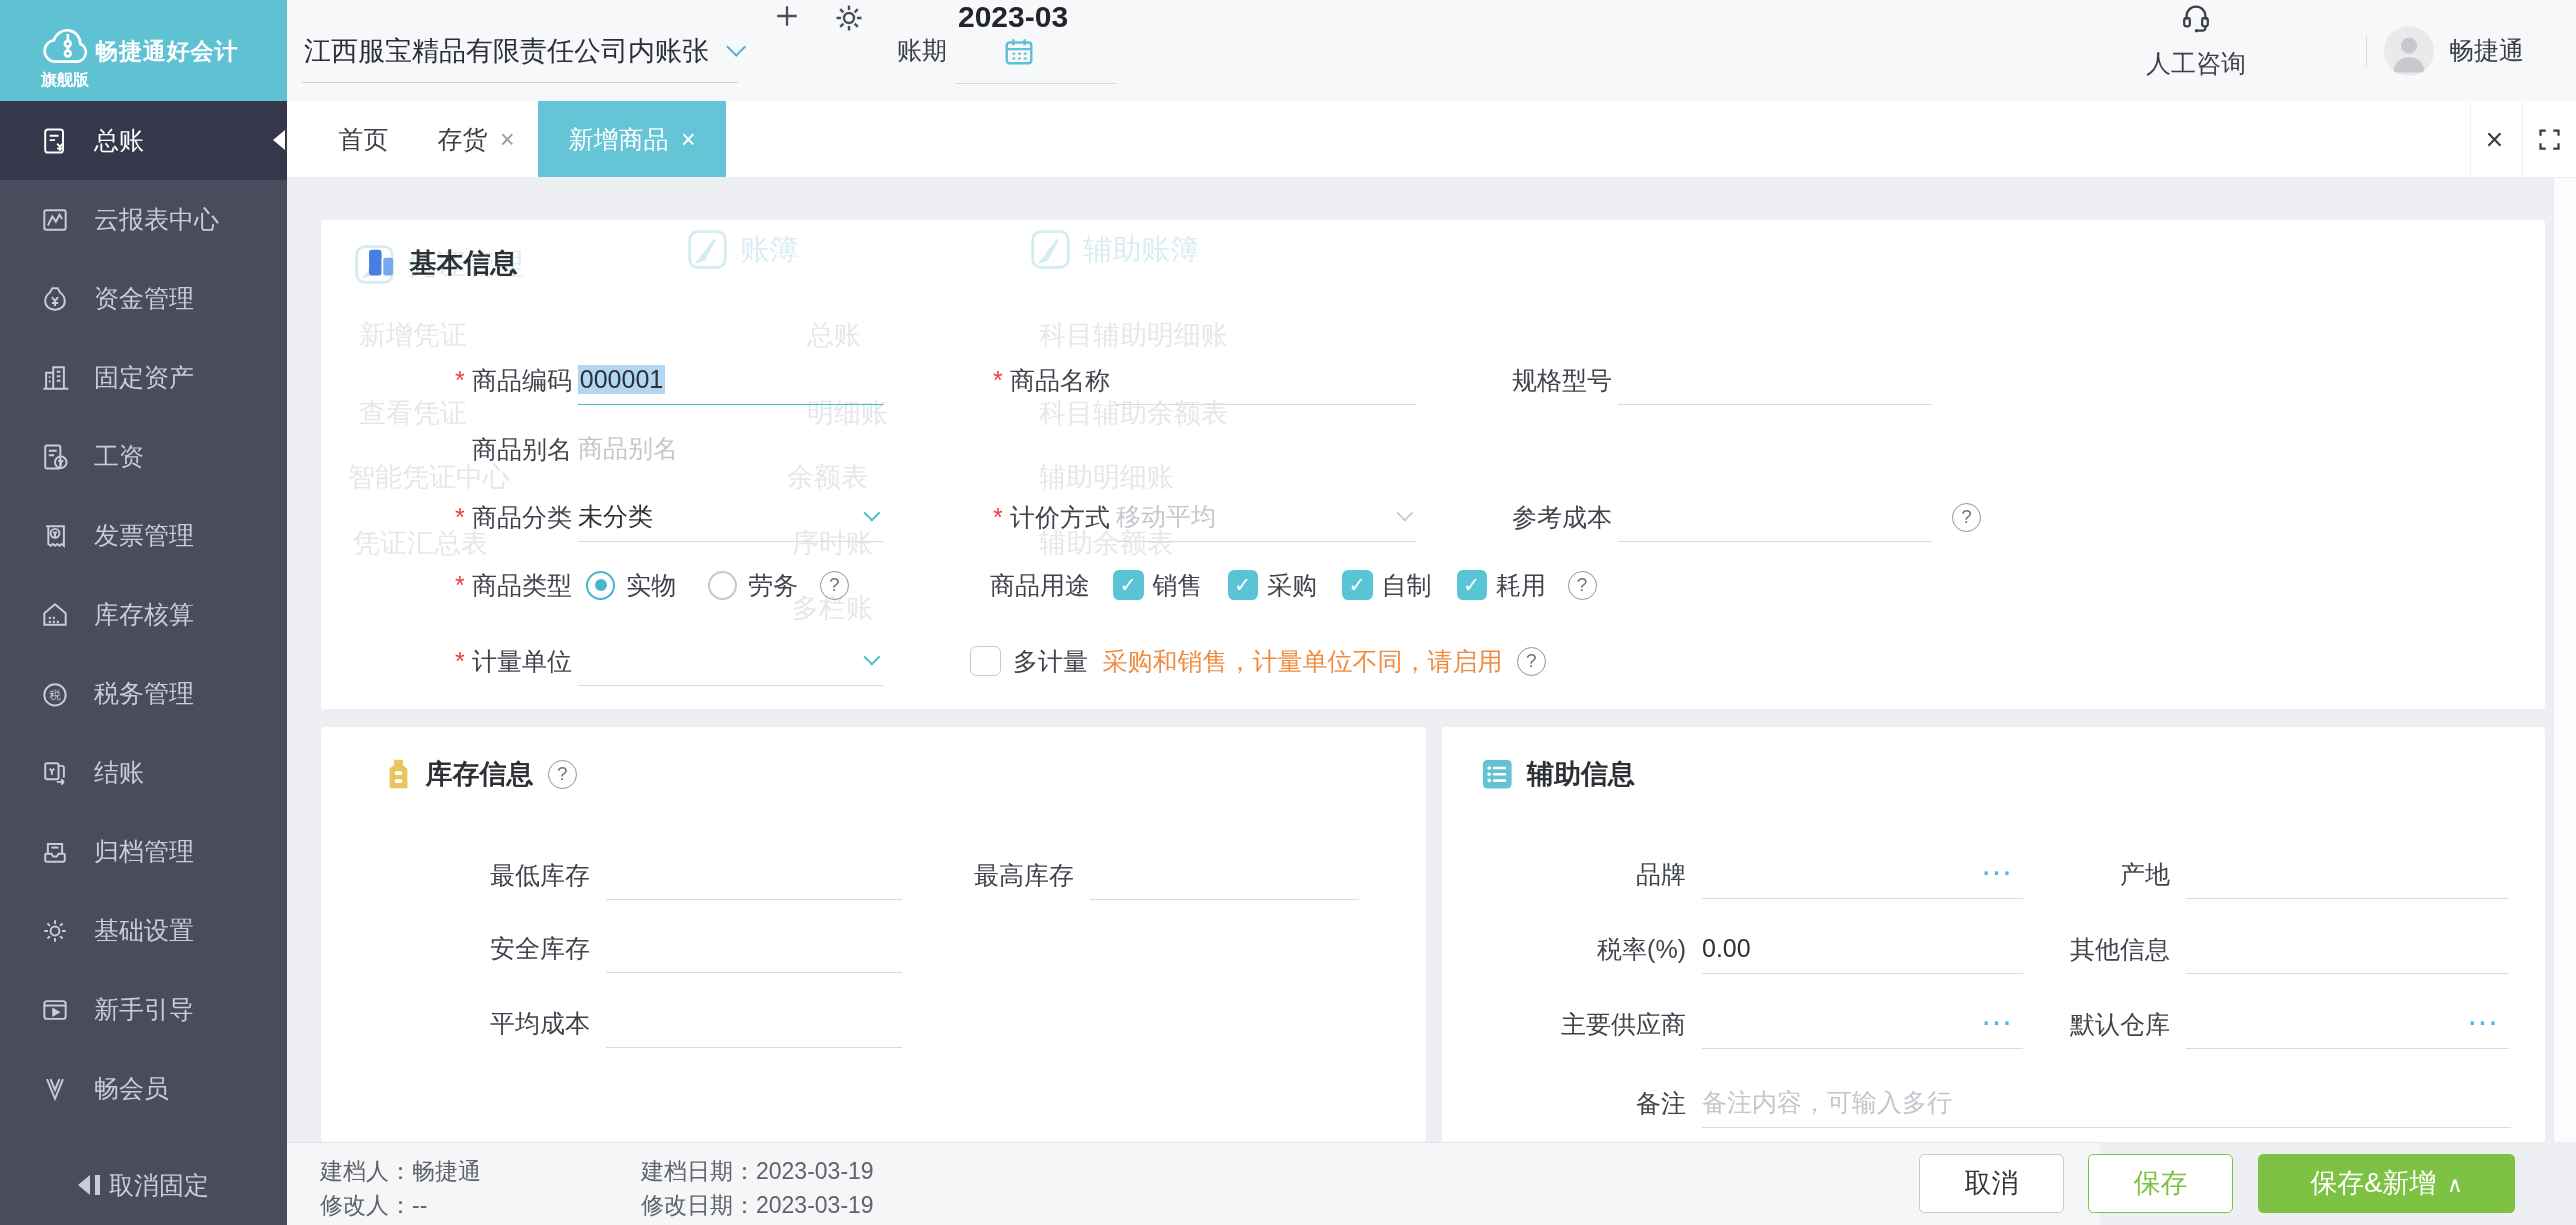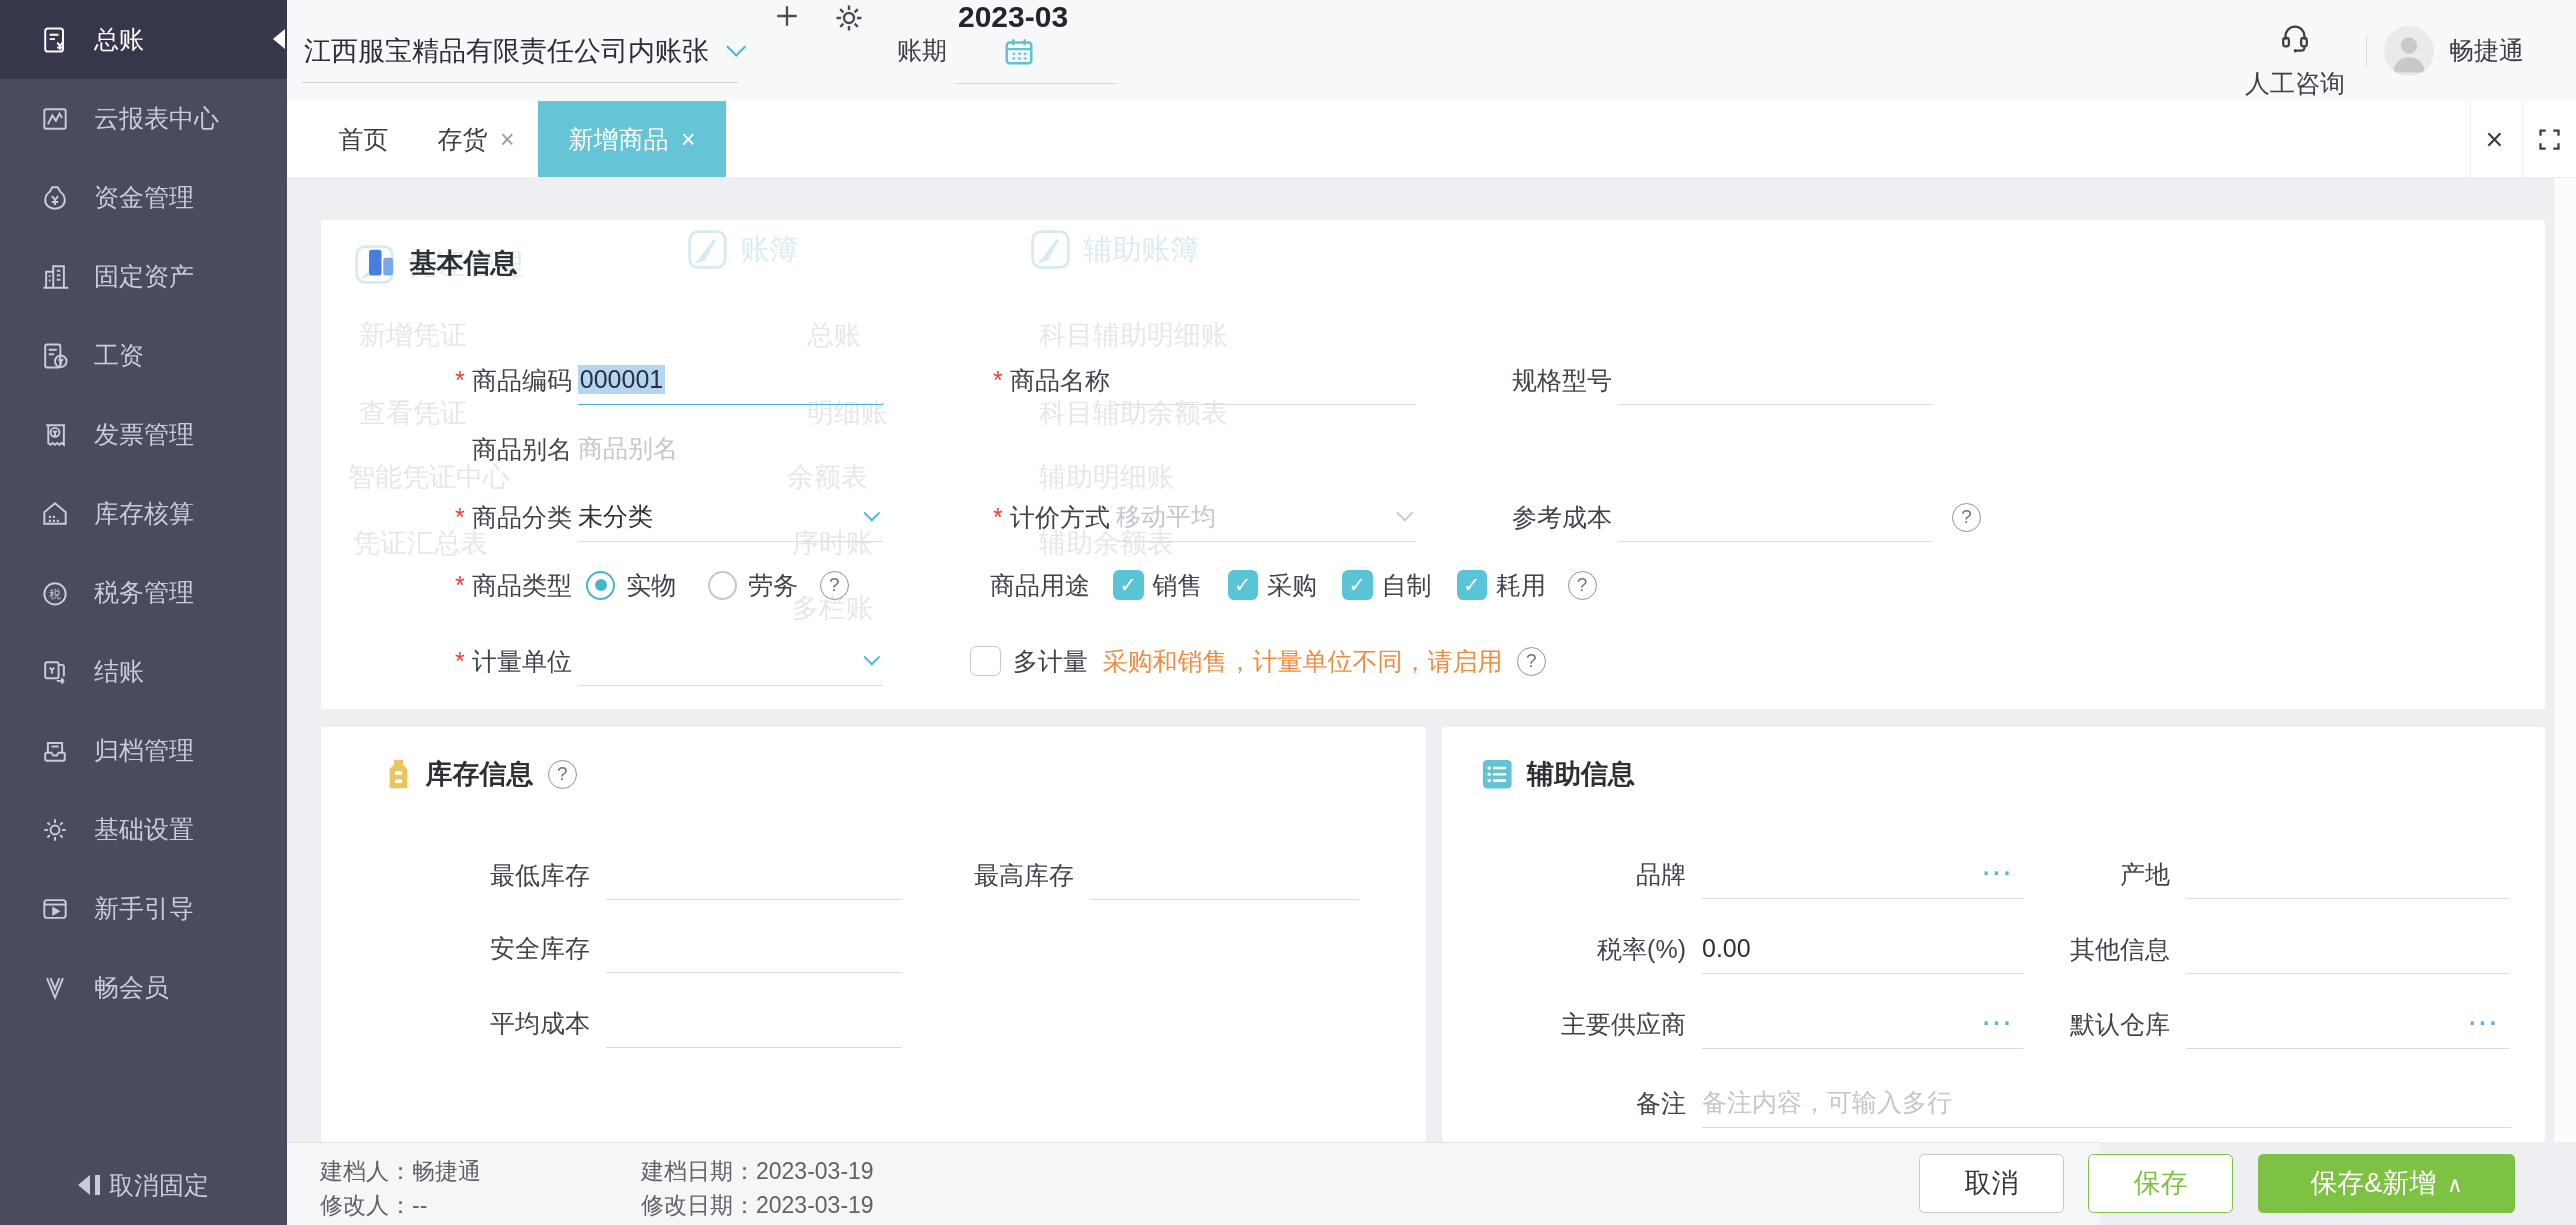--- a/index.html
+++ b/index.html
@@ -108,21 +108,21 @@
     <div class="abs tb-ic" style="left:671px;">
       <span class="period">2023-03</span>
       <svg width="34" height="34" viewBox="0 0 36 36" style="margin-left:12.6px" fill="none" stroke="#5ec2d3" stroke-width="2.6">
           <rect x="5" y="9" width="26" height="22" rx="3"></rect>
           <path d="M5 16h26M12 5.5V12M24 5.5V12"></path>
           <path d="M11 21h3M17 21h3M23 21h3M11 26h3M17 26h3M23 26h3" stroke-width="2.2"></path>
         </svg>
     </div>
     <div class="abs hline" style="left:669px;top:83px;width:161px;background:#d5d8dc;"></div>
 
-    <div class="abs tb-ic" style="left:1958px;gap:12.6px;margin-top:20px;">
+    <div class="abs tb-ic" style="left:1859px;gap:12.6px;">
       <svg width="34" height="34" viewBox="0 0 36 36" fill="none" stroke="#3c4046" stroke-width="2.4">
           <path d="M8 21v-4a10 10 0 0 1 20 0v4"></path>
           <rect x="5.5" y="19" width="6" height="9" rx="2.5"></rect>
           <rect x="24.5" y="19" width="6" height="9" rx="2.5"></rect>
           <path d="M28 28v1.5a3 3 0 0 1-3 3h-5"></path>
           <circle cx="18.5" cy="32.5" r="1.8" fill="#3c4046" stroke="none"></circle>
         </svg>
       <span style="font-size:25px;color:#3c4046;">人工咨询</span>
     </div>
     <div class="abs vdiv" style="left:2079px;"></div>
@@ -445,20 +445,30 @@
     <div class="btn outline" style="left:1801px;width:145px;">
         <span>保存</span>
       </div>
     <div class="btn solid" style="left:1971px;width:257px;">
         <span>保存&amp;新增</span>
         <span class="caret">∧</span>
       </div>
   </div>
 
   <div class="abs sidebar">
+    <div class="logo">
+      <svg class="abs" style="left:41px;top:21.5px;" width="50" height="47" viewBox="0 0 56 52" fill="none" stroke="#fff" stroke-width="3">
+          <path d="M16 44a12 12 0 0 1-1.5-23.9A15 15 0 0 1 44 24a10.5 10.5 0 0 1-3 20z"></path>
+          <circle cx="30" cy="24" r="3.2"></circle>
+          <circle cx="30" cy="35" r="3.2"></circle>
+          <path d="M30 13v7.5M30 27.5v4"></path>
+        </svg>
+      <div class="logoname">畅捷通好会计</div>
+      <div class="edition">旗舰版</div>
+    </div>
 
     <div class="sitem active">
       <svg width="32" height="32" viewBox="0 0 36 36" fill="none" stroke="currentColor" stroke-width="2.2">
           <rect x="7" y="5" width="20" height="26" rx="3"></rect>
           <path d="M12 12h10M12 17h6"></path>
           <path d="M20.5 21l3 3.5 3-3.5M23.5 24.5V29M20.5 26.5h6"></path>
         </svg>
       <span>总账</span>
       <span class="marker"></span>
     </div>

